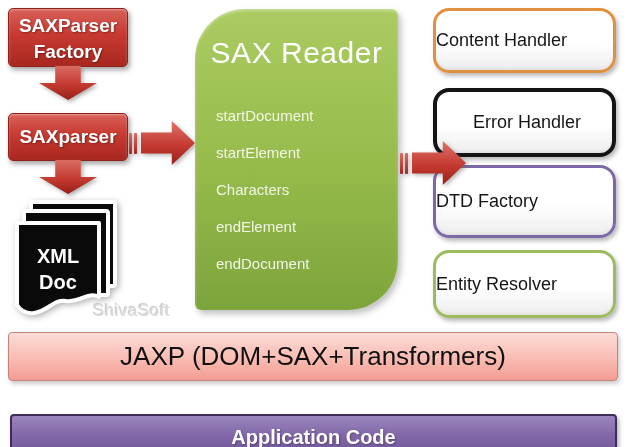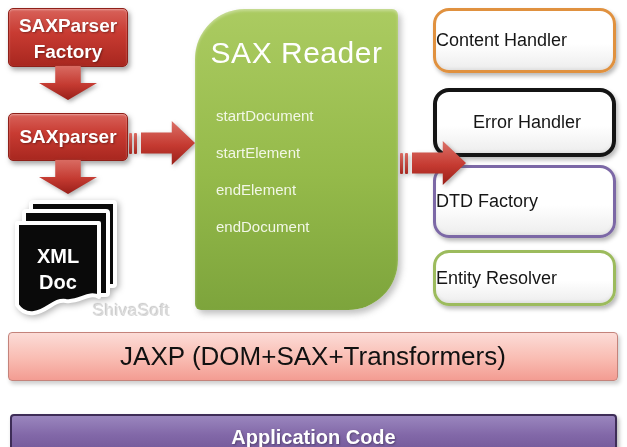--- a/index.html
+++ b/index.html
@@ -62,21 +62,21 @@
   
   .handler { position:absolute; left:433px; width:183px; box-sizing:border-box;
     border:3px solid #000; border-radius:16px;
     background:linear-gradient(180deg,#ffffff 55%,#ededed 100%);
     display:flex; align-items:center; justify-content:flex-start;
     font-size:18px; color:#161616;
     box-shadow:2px 3px 4px rgba(0,0,0,.28), inset 0 -2px 3px rgba(0,0,0,.05); }
   #h-content { top:8px;   height:65px; }
   #h-error   { top:88px;  height:69px; border-width:4px;padding-left:36px; }
   #h-dtd     { top:165px; height:73px; }
-  #h-entity  { top:250px; height:56px; }
+  #h-entity  { top:250px; height:68px; }
 
   
   .jaxp-bar { position:absolute; left:8px; top:332px; width:610px; height:49px; box-sizing:border-box;
     border:1px solid #c4837b; border-radius:4px;
     background:linear-gradient(180deg,#fcdcd7 0%,#f9bcb2 55%,#f39c92 100%);
     display:flex; align-items:center; justify-content:center;
     font-size:26px; color:#111; box-shadow:2px 3px 4px rgba(0,0,0,.2); }
   .app-bar { position:absolute; left:10px; top:414px; width:607px; height:46px; box-sizing:border-box;
     border:2px solid #3e2d57; border-radius:4px;
     background:linear-gradient(180deg,#9a86be 0%,#8268a8 45%,#6d5394 100%);
@@ -120,20 +120,21 @@
     <div class="stripe"></div>
     <div class="stripe"></div>
     <div class="head"></div>
   </div>
 
   <div class="reader">
     <div class="reader-title">SAX Reader</div>
     <div class="reader-methods">
       <div>startDocument</div>
       <div>startElement</div>
+      <div>Characters</div>
       <div>endElement</div>
       <div>endDocument</div>
     </div>
   </div>
 
   <div class="striped-arrow" id="striped2">
     <div class="stripe"></div>
     <div class="stripe"></div>
     <div class="head"></div>
   </div>

